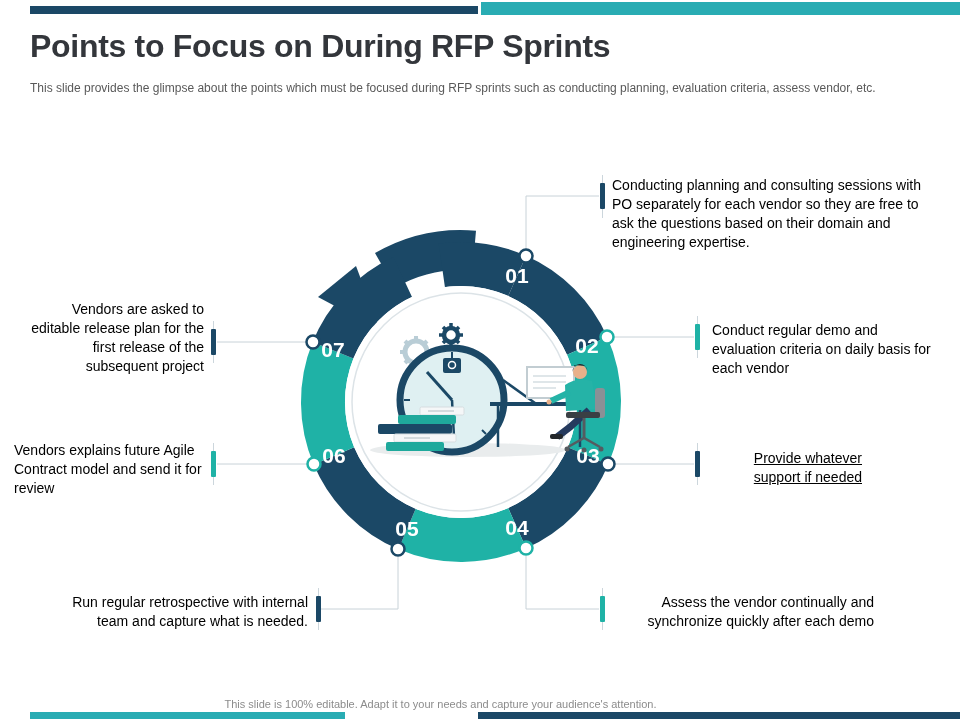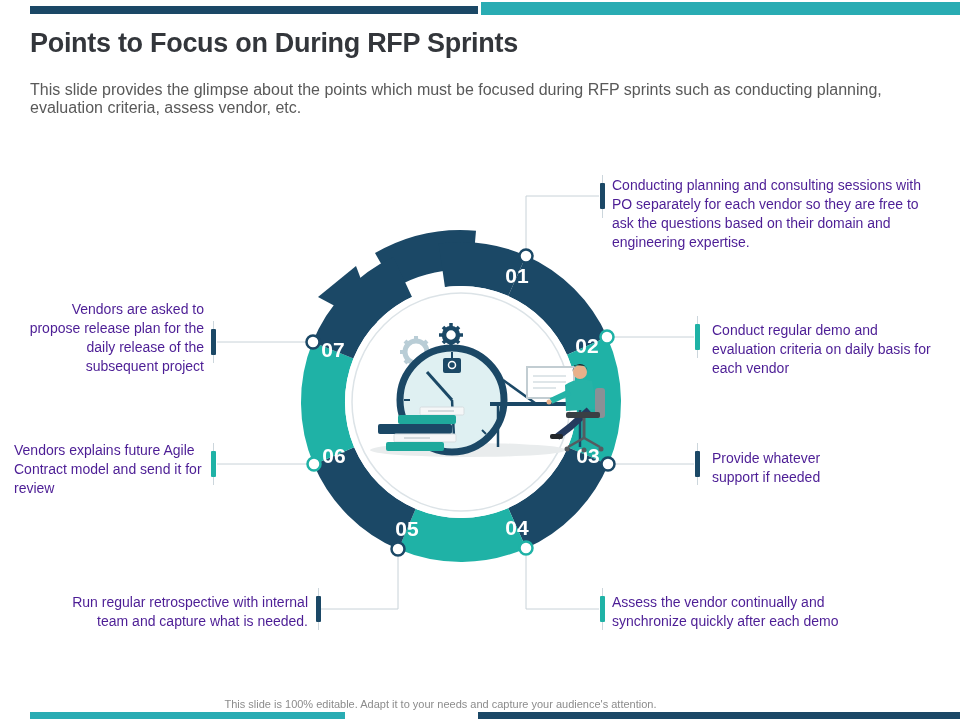--- a/index.html
+++ b/index.html
@@ -7,29 +7,29 @@
        font-family:"Liberation Sans", sans-serif;}
   .abs{position:absolute;}
 
   
   .bar{position:absolute;}
   .bar-top-navy{left:30px;top:6px;width:448px;height:8px;background:#1b4866;}
   .bar-top-teal{left:481px;top:2px;width:479px;height:13px;background:#29acb3;}
   .bar-bot-teal{left:30px;top:712px;width:315px;height:7px;background:#29acb3;}
   .bar-bot-navy{left:478px;top:712px;width:482px;height:7px;background:#1b4866;}
 
-  .title{left:30px;top:28px;width:760px;font-size:27px;font-weight:bold;
+  .title{left:30px;top:28px;width:760px;font-size:32px;font-weight:bold;
          color:#33363b;letter-spacing:-0.3px;}
-  .subtitle{left:30px;top:81px;width:900px;font-size:16px;color:#595959;}
-
-  .desc{font-size:14px;line-height:19px;color:#4c1d95;}
+  .subtitle{left:30px;top:81px;width:900px;font-size:12px;color:#595959;}
+
+  .desc{font-size:14px;line-height:19px;color:#000000;}
   .b1{left:612px;top:176px;width:322px;text-align:left;}
   .b2{left:712px;top:313px;width:225px;text-align:left;margin-top:8px;}
-  .b3{left:712px;top:449px;width:150px;text-align:left;}
-  .b4{left:612px;top:593px;width:262px;text-align:left;}
+  .b3{left:712px;top:449px;width:150px;text-align:right;text-decoration:underline;}
+  .b4{left:612px;top:593px;width:262px;text-align:right;}
   .b5{left:38px;top:593px;width:270px;text-align:right;}
   .b6{left:14px;top:441px;width:190px;text-align:left;}
   .b7{left:24px;top:300px;width:180px;text-align:right;}
 
   .footer{left:0;top:698px;width:881px;text-align:center;font-size:11px;color:#8c8c8c;}
 
   svg text.num{font-family:"Liberation Sans", sans-serif;font-size:21px;font-weight:bold;fill:#ffffff;}
 </style>
 </head>
 <body>
@@ -192,18 +192,18 @@
     </g>
   </g>
 </svg>
 
 <div class="abs desc b1">Conducting planning and consulting sessions with PO  separately for each vendor so they are free to ask the questions based on their domain and engineering expertise.</div>
 <div class="abs desc b2">Conduct regular demo and evaluation  criteria on daily basis for each vendor</div>
 <div class="abs desc b3">Provide whatever support if needed</div>
 <div class="abs desc b4">Assess the vendor continually and synchronize quickly after each demo</div>
 <div class="abs desc b5">Run regular retrospective with internal team and capture what is needed.</div>
 <div class="abs desc b6">Vendors explains future Agile  Contract model and send it for review</div>
-<div class="abs desc b7">Vendors are asked to propose release plan for the daily release of the subsequent project</div>
+<div class="abs desc b7">Vendors are asked to editable release plan for the first release of the subsequent project</div>
 
 <div class="abs footer">This slide is 100% editable.  Adapt it to your needs and capture your audience's attention.</div>
 
 <div class="abs bar bar-bot-teal"></div>
 <div class="abs bar bar-bot-navy"></div>
 
 </body></html>

